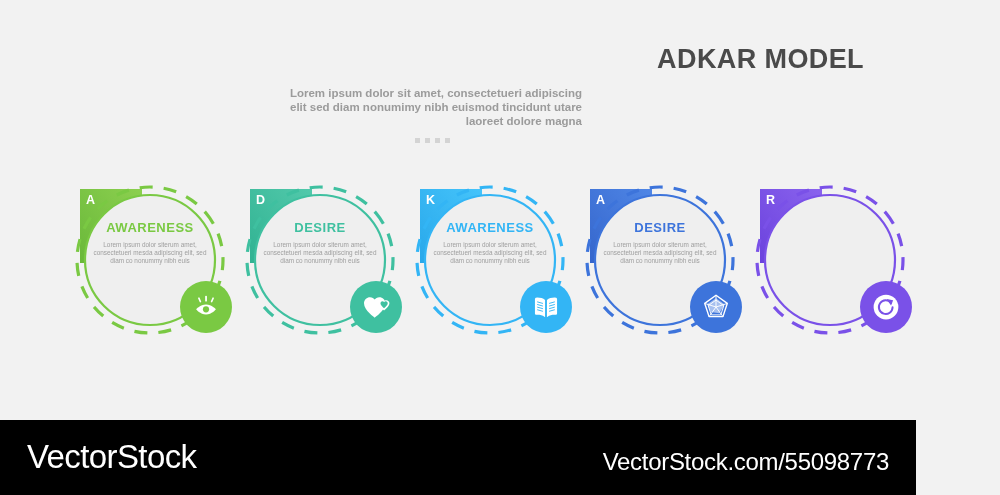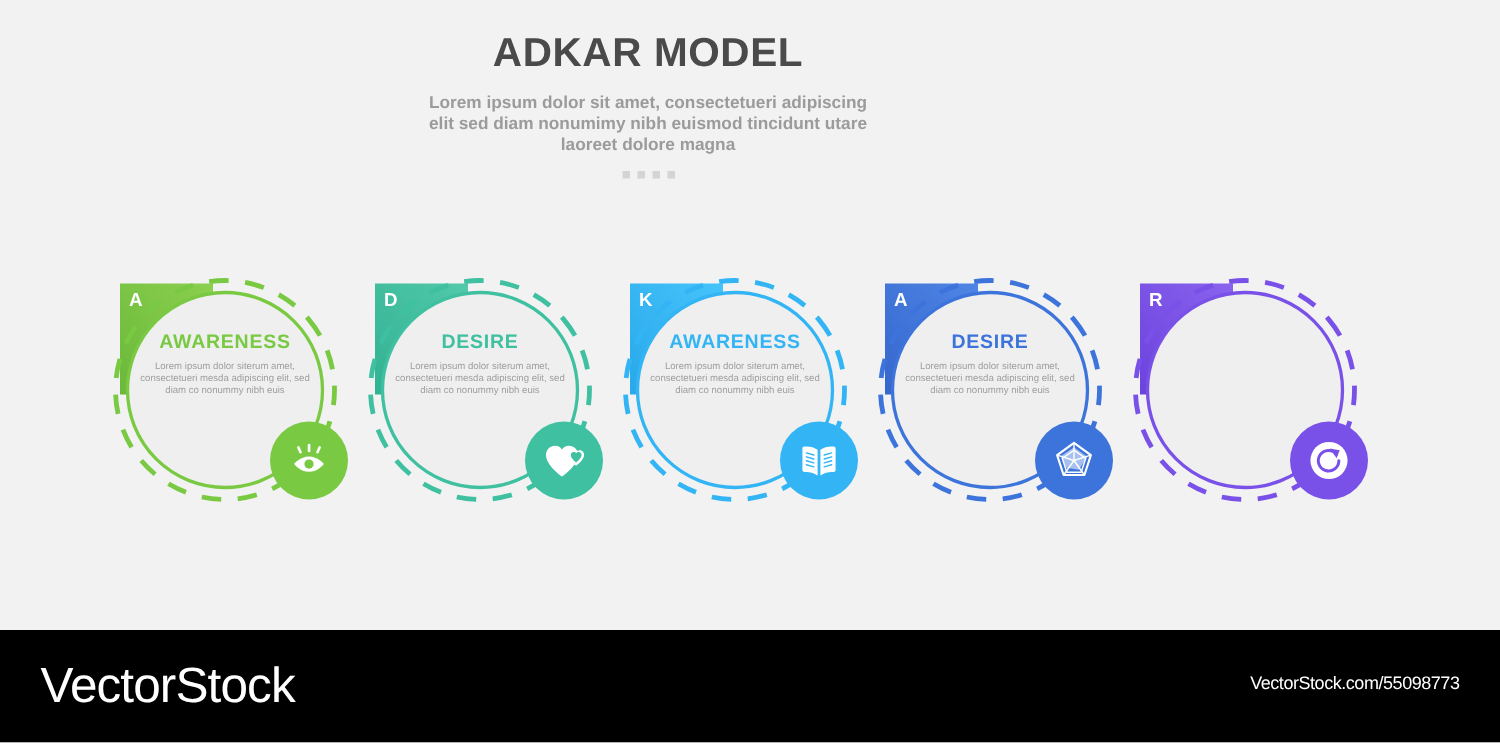--- a/index.html
+++ b/index.html
@@ -14,22 +14,22 @@
     overflow: hidden;
     position: relative;
   }
 
   
   .header {
     position: absolute;
     top: 0;
     left: 0;
     width: 864px;
-    text-align: center;
-    padding-top: 22px;
+    text-align: right;
+    padding-top: 46px;
   }
   .title {
     font-size: 27px;
     font-weight: bold;
     color: #4a4a4a;
     letter-spacing: 0.4px;
     line-height: 1;
     margin: 0;
   }
   .subtitle {
@@ -116,38 +116,38 @@
     align-items: center;
     justify-content: center;
   }
   .icon-badge svg { display: block; }
 
   
   .footer {
     position: absolute;
     left: 0;
     top: 420px;
-    width: 1000px;
+    width: 916px;
     height: 75px;
     background: #000000;
   }
   .brand {
     position: absolute;
     left: 27px;
     top: 18px;
     font-size: 33px;
     color: #ffffff;
     letter-spacing: -0.6px;
     font-family: "Liberation Sans", sans-serif;
   }
   .url {
     position: absolute;
     right: 27px;
     top: 28px;
-    font-size: 12px;
+    font-size: 24px;
     color: #ffffff;
     letter-spacing: -0.3px;
   }
 </style>
 </head>
 <body>
 
 <div class="header">
   <h1 class="title">ADKAR MODEL</h1>
   <p class="subtitle">Lorem ipsum dolor sit amet, consectetueri adipiscing elit sed diam nonumimy nibh euismod tincidunt utare laoreet dolore magna</p>

